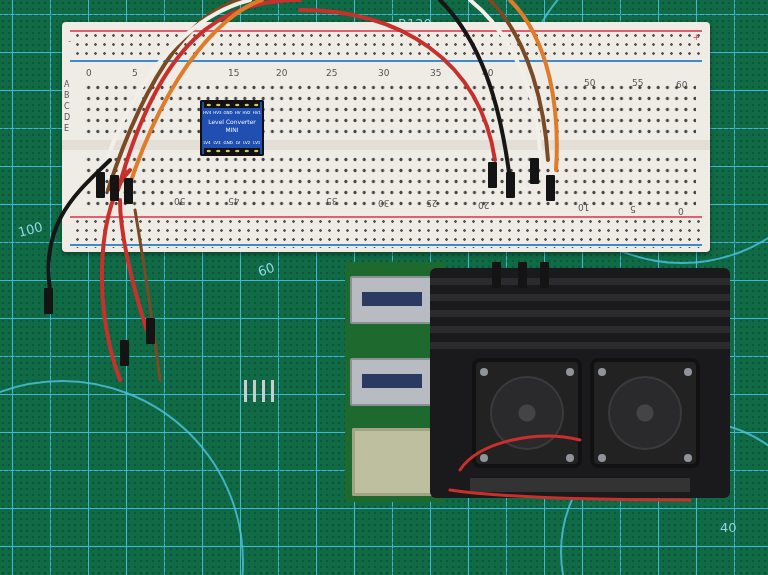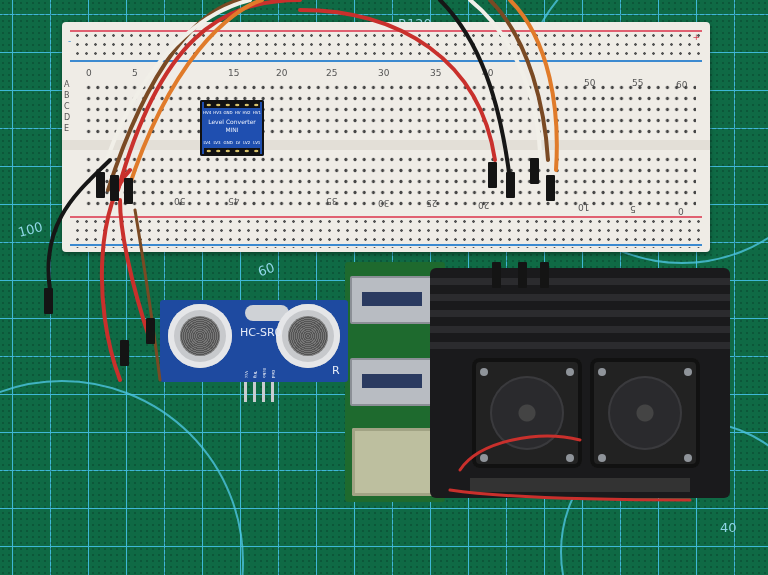--- a/index.html
+++ b/index.html
@@ -159,31 +159,20 @@
     <div class="screw" style="left:254px;top:100px;"></div>
     <div class="screw" style="left:168px;top:186px;"></div>
     <div class="screw" style="left:254px;top:186px;"></div>
   </div>
   <div class="hdr"></div>
 
   <div class="pinleg" style="left:244px;top:380px;height:22px;"></div>
   <div class="pinleg" style="left:253px;top:380px;height:22px;"></div>
   <div class="pinleg" style="left:262px;top:380px;height:22px;"></div>
   <div class="pinleg" style="left:271px;top:380px;height:22px;"></div>
-  <div class="sensor">
-    <div class="eye" style="left:8px;"></div>
-    <div class="crystal"></div>
-    <div class="eye" style="left:116px;"></div>
-    <span class="lbl" style="left:80px;top:26px;">HC-SR0</span>
-    <span class="lbl" style="left:172px;top:64px;">R</span>
-    <span class="pinl" style="left:84px;">Vcc</span>
-    <span class="pinl" style="left:93px;">Trig</span>
-    <span class="pinl" style="left:102px;">Echo</span>
-    <span class="pinl" style="left:111px;">Gnd</span>
-  </div>
 
   <svg width="768" height="575" style="position:absolute;left:0;top:0;">
     <path d="M118,190 C160,40 220,0 300,0" stroke="#c9302c" stroke-width="4" class="wire"></path>
     <path d="M128,190 C170,60 230,10 262,0" stroke="#e07b2a" stroke-width="4" class="wire"></path>
     <path d="M108,190 C150,60 200,10 240,0" stroke="#7a4a24" stroke-width="4" class="wire"></path>
     <path d="M100,180 C140,50 210,10 250,0" stroke="#f1efe8" stroke-width="4" class="wire"></path>
     <path d="M50,290 C40,220 80,190 110,160" stroke="#161616" stroke-width="4" class="wire"></path>
     <path d="M120,380 C90,300 100,200 130,170" stroke="#c9302c" stroke-width="4" class="wire"></path>
     <path d="M150,340 C130,280 120,230 120,200" stroke="#c9302c" stroke-width="4" class="wire"></path>
     <path d="M160,380 C150,300 140,240 135,210" stroke="#7a4a24" stroke-width="3" class="wire"></path>

